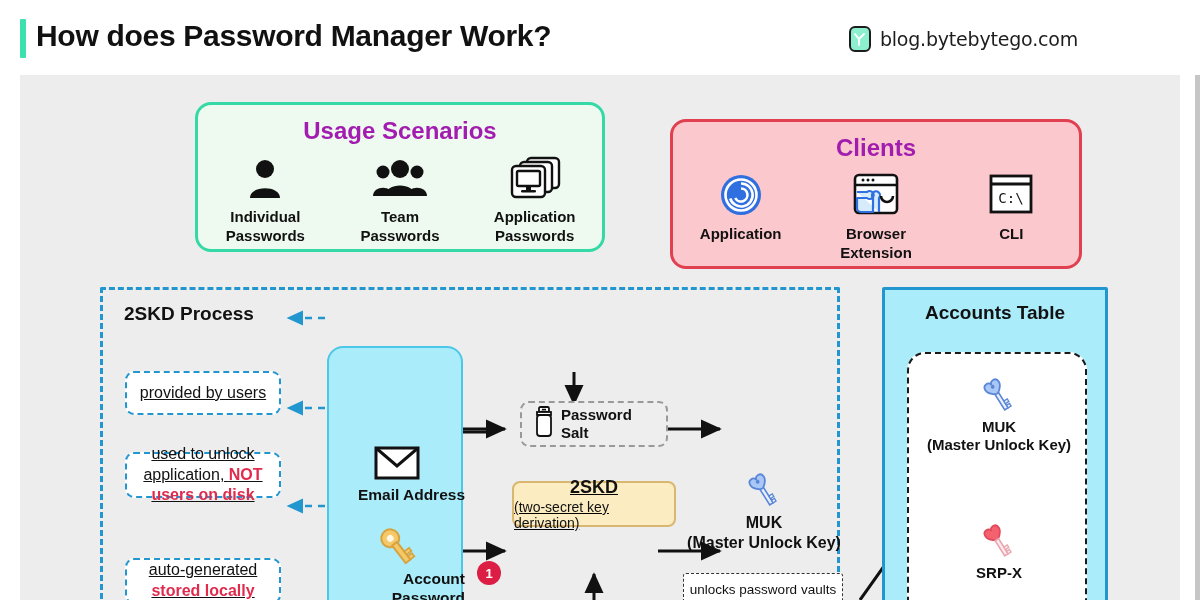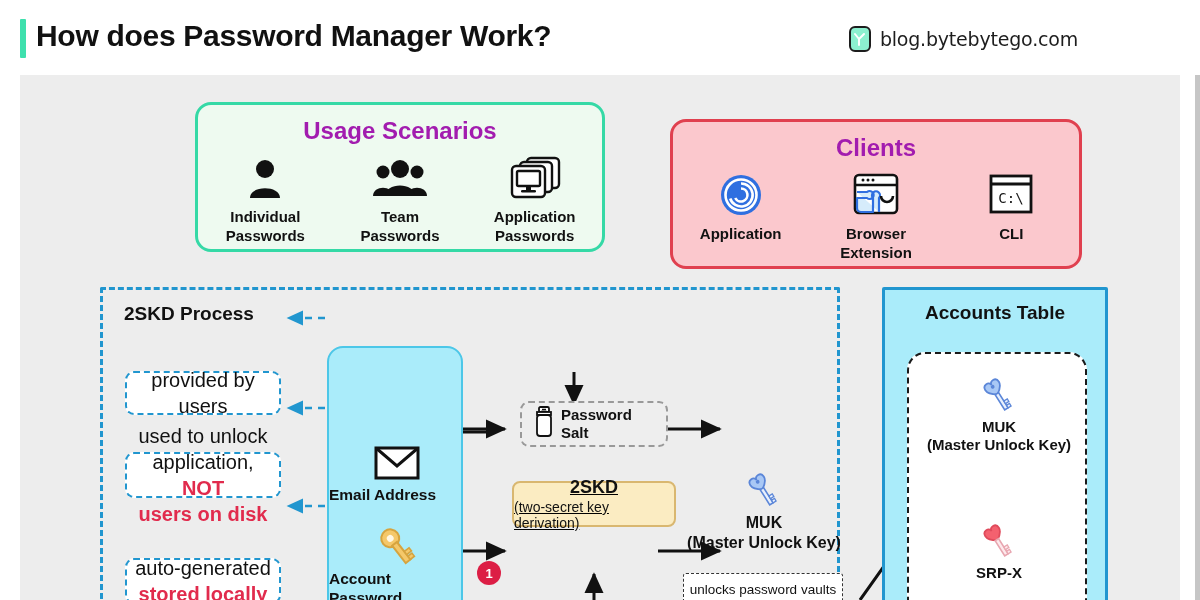--- a/index.html
+++ b/index.html
@@ -68,33 +68,33 @@
   }
   #skd-title {
     position:absolute; left:104px; top:228px;
     font-size:19px; font-weight:bold; color:#111;
   }
 
   
   .note {
     position:absolute; border:2px dashed #2196cf; border-radius:9px;
     background:#fff; display:flex; align-items:center; justify-content:center;
-    text-align:center; font-size:20px; color:#111; line-height:1.3; padding:4px 6px;
+    text-align:center; font-size:16px; color:#111; line-height:1.3; padding:4px 6px;text-decoration:underline;
   }
   .note .red { color:#e12b4d; font-weight:bold; }
   #note-1 { left:105px; top:296px; width:156px; height:44px; }
   #note-2 { left:105px; top:377px; width:156px; height:46px; }
   #note-3 { left:105px; top:483px; width:156px; height:46px; }
 
   
   #input-col {
     position:absolute; left:307px; top:271px; width:136px; height:330px;
     background:#aaecfa; border:2px solid #4cc7e8; border-radius:16px 16px 0 0;
   }
-  .col-item { position:absolute; left:0; width:136px; text-align:left; }
+  .col-item { position:absolute; left:0; width:136px; text-align:right; }
   .col-item .glyph { height:46px; display:flex; align-items:center; justify-content:center; }
   .col-item .lbl {
     margin-top:3px; font-size:15.5px; font-weight:bold; color:#111; line-height:1.22;
     white-space:pre-line;
   }
   #ci-email { top:92px; }
   #ci-pass  { top:176px; }
 
   
   #salt-box {

